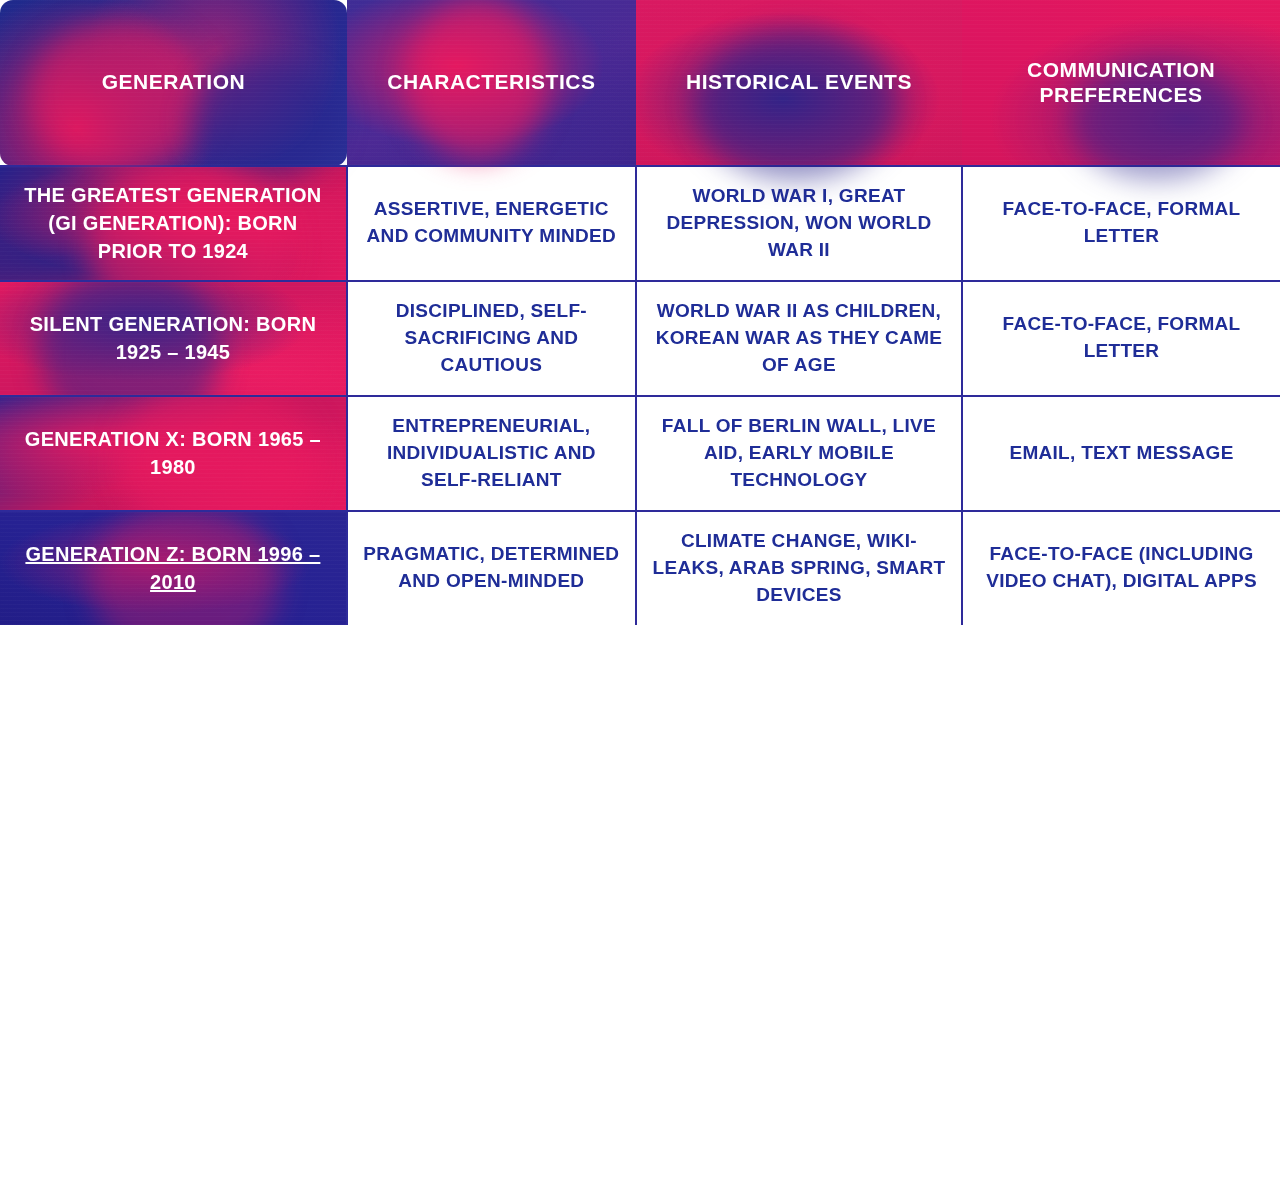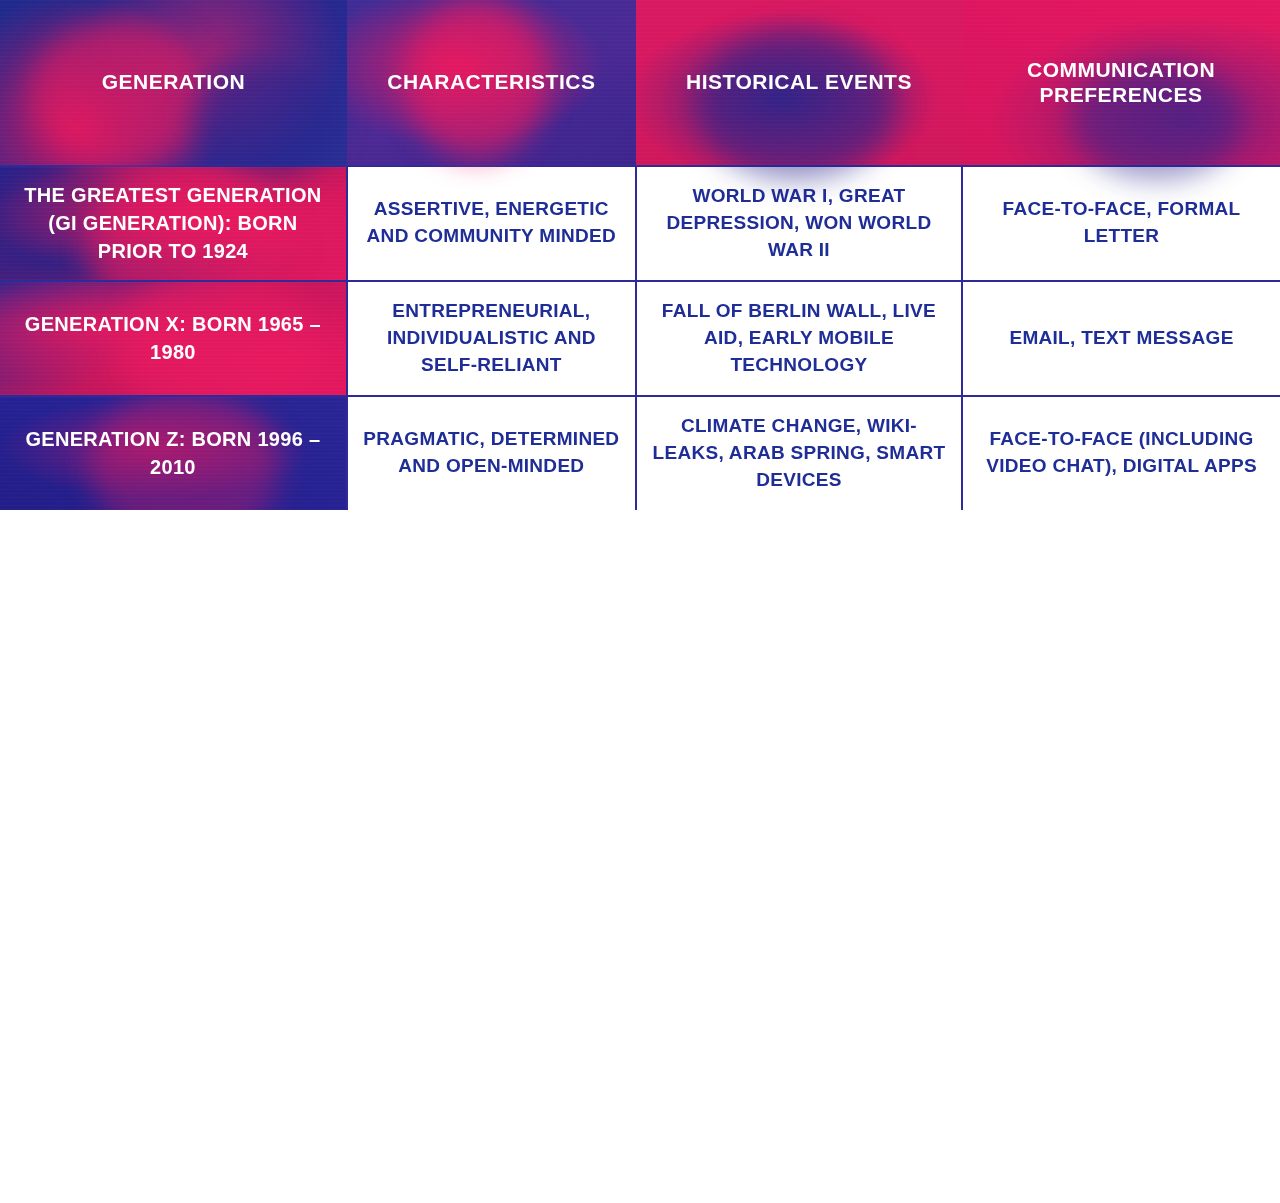--- a/index.html
+++ b/index.html
@@ -35,20 +35,21 @@
     padding: 0 10px;
     position: relative;
     border: none;
   }
   th.h-generation {
     width: 336px;
     background:
       radial-gradient(circle at 22% 78%, rgba(230,20,90,0.85) 0%, rgba(230,20,90,0.0) 46%),
       radial-gradient(circle at 62% 30%, rgba(240,30,100,0.55) 0%, rgba(240,30,100,0.0) 52%),
       linear-gradient(135deg, #1f2a8c 0%, #26268f 60%, #2a2f96 100%);
+    border-radius: 13px;
   }
   th.h-characteristics {
     width: 280px;
     background:
       radial-gradient(ellipse at 38% 40%, rgba(232,22,94,0.92) 0%, rgba(232,22,94,0.10) 58%),
       radial-gradient(ellipse at 80% 85%, rgba(45,40,150,0.8) 0%, rgba(45,40,150,0.0) 60%),
       linear-gradient(160deg, #2b2f9c 0%, #3b2b9b 55%, #26268f 100%);
   }
   th.h-historical {
     width: 316px;
@@ -128,20 +129,21 @@
   .bg-millennials {
     background:
       radial-gradient(ellipse at 50% 35%, rgba(232,22,94,0.55) 0%, rgba(232,22,94,0.0) 60%),
       radial-gradient(ellipse at 25% 85%, rgba(36,33,135,0.95) 0%, rgba(36,33,135,0.0) 62%),
       linear-gradient(185deg, #2b2694 0%, #30249a 45%, #241f8a 100%);
   }
   .bg-genz {
     background:
       radial-gradient(ellipse at 45% 45%, rgba(232,22,94,0.5) 0%, rgba(232,22,94,0.0) 58%),
       linear-gradient(200deg, #2a2594 0%, #262192 55%, #221d87 100%);
+    text-decoration: underline;
   }
   
   .grain {
     position: absolute;
     inset: 0;
     z-index: 2;
     pointer-events: none;
     opacity: 0.18;
     background-image:
       repeating-linear-gradient(0deg, rgba(255,255,255,0.12) 0px, rgba(255,255,255,0.12) 1px, rgba(0,0,0,0) 1px, rgba(0,0,0,0) 4px);
@@ -194,20 +196,30 @@
         <td class="gen-cell bg-gi">
           <span class="blob" style="width:200px;height:180px;left:90px;top:-10px;background:rgba(235,25,95,0.55);"></span>
           <span class="grain"></span>
           <span class="gen-label">THE GREATEST GENERATION (GI GENERATION): BORN PRIOR TO 1924</span>
         </td>
         <td>ASSERTIVE, ENERGETIC AND COMMUNITY MINDED</td>
         <td>WORLD WAR I, GREAT DEPRESSION, WON WORLD WAR II</td>
         <td>FACE-TO-FACE, FORMAL LETTER</td>
       </tr>
 
+      <tr>
+        <td class="gen-cell bg-silent">
+          <span class="blob" style="width:180px;height:180px;left:40px;top:-20px;background:rgba(40,36,140,0.5);"></span>
+          <span class="grain"></span>
+          <span class="gen-label">SILENT GENERATION: BORN 1925 – 1945</span>
+        </td>
+        <td>DISCIPLINED, SELF-SACRIFICING AND CAUTIOUS</td>
+        <td>WORLD WAR II AS CHILDREN, KOREAN WAR AS THEY CAME OF AGE</td>
+        <td>FACE-TO-FACE, FORMAL LETTER</td>
+      </tr>
 
 
       <tr>
         <td class="gen-cell bg-genx">
           <span class="blob" style="width:200px;height:170px;left:120px;top:-20px;background:rgba(235,25,95,0.5);"></span>
           <span class="grain"></span>
           <span class="gen-label">GENERATION X: BORN 1965 – 1980</span>
         </td>
         <td>ENTREPRENEURIAL, INDIVIDUALISTIC AND SELF-RELIANT</td>
         <td>FALL OF BERLIN WALL, LIVE AID, EARLY MOBILE TECHNOLOGY</td>

